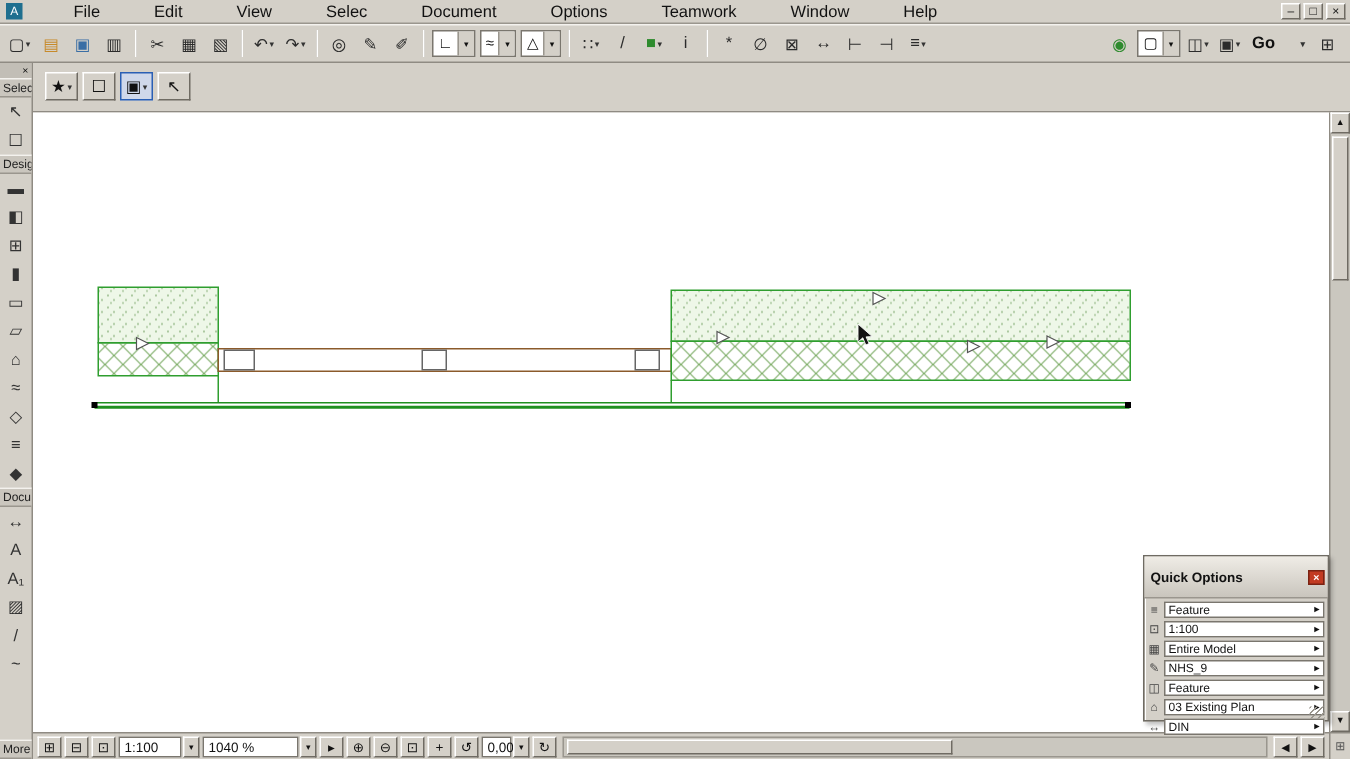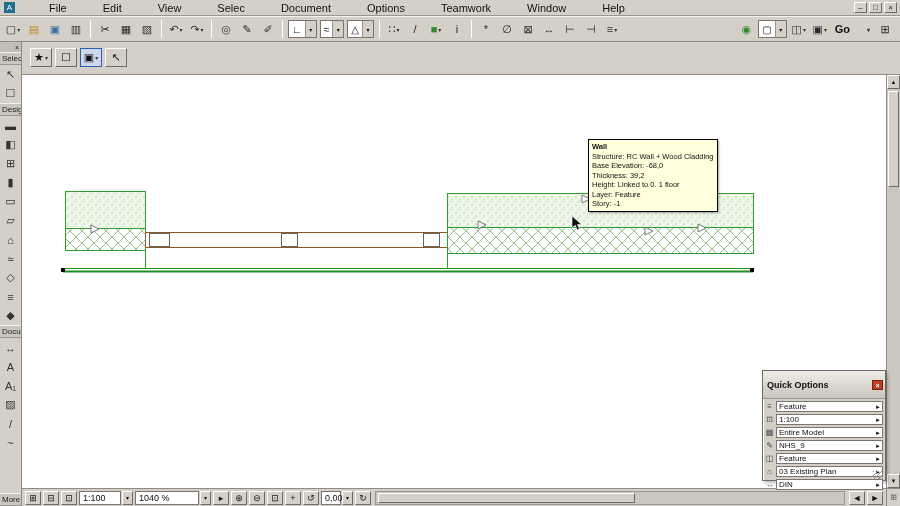--- a/index.html
+++ b/index.html
@@ -293,29 +293,20 @@
 
       <path d="M0 0 L8 4 L0 8 Z" transform="translate(69,150)" fill="#ffffff" stroke="#555555" stroke-width="0.8"></path>
       <path d="M0 0 L8 4 L0 8 Z" transform="translate(456,146)" fill="#ffffff" stroke="#555555" stroke-width="0.8"></path>
       <path d="M0 0 L8 4 L0 8 Z" transform="translate(560,120)" fill="#ffffff" stroke="#555555" stroke-width="0.8"></path>
       <path d="M0 0 L8 4 L0 8 Z" transform="translate(623,152)" fill="#ffffff" stroke="#555555" stroke-width="0.8"></path>
       <path d="M0 0 L8 4 L0 8 Z" transform="translate(676,149)" fill="#ffffff" stroke="#555555" stroke-width="0.8"></path>
 
       <path d="M0 0 L0 12 L3.2 9.2 L5.2 14 L7.4 13 L5.4 8.6 L9.5 8.4 Z" transform="translate(550,141)" fill="#111111" stroke="#ffffff" stroke-width="0.6"></path>
     </svg>
 
-    <div class="tooltip">
-      <div class="tt-title">Wall</div>
-      <div>Structure: RC Wall + Wood Cladding</div>
-      <div>Base Elevation: -68,0</div>
-      <div>Thickness: 39,2</div>
-      <div>Height: Linked to 0. 1 floor</div>
-      <div>Layer: Feature</div>
-      <div>Story: -1</div>
-    </div>
   </div>
 
   <div class="quick-options">
     <div class="qo-title">
       <span>Quick Options</span>
       <span class="qo-close">×</span>
     </div>
     <div class="qo-rows">
       <div class="qo-row">
         <span class="qo-icon">≡</span>

